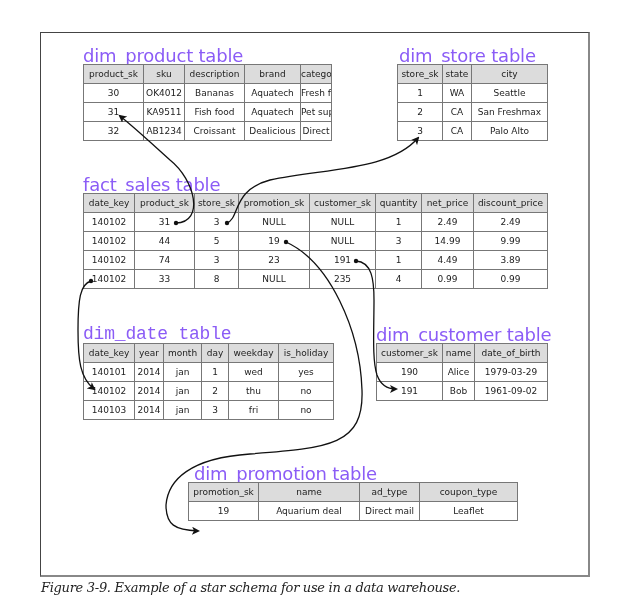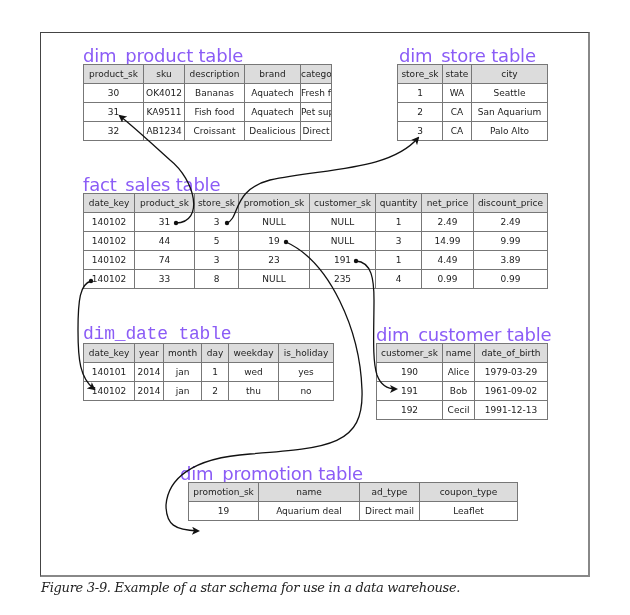--- a/index.html
+++ b/index.html
@@ -81,21 +81,21 @@
     </thead>
     <tbody>
       <tr>
         <td>1</td>
         <td>WA</td>
         <td>Seattle</td>
       </tr>
       <tr>
         <td>2</td>
         <td>CA</td>
-        <td>San Aquarium</td>
+        <td>San Freshmax</td>
       </tr>
       <tr>
         <td>3</td>
         <td>CA</td>
         <td>Palo Alto</td>
       </tr>
     </tbody>
   </table>
 
 <div class="tbl-title" style="left:83px;top:174px;">fact_sales table</div>
@@ -196,20 +196,28 @@
         <td>yes</td>
       </tr>
       <tr>
         <td>140102</td>
         <td>2014</td>
         <td>jan</td>
         <td>2</td>
         <td>thu</td>
         <td>no</td>
       </tr>
+      <tr>
+        <td>140103</td>
+        <td>2014</td>
+        <td>jan</td>
+        <td>3</td>
+        <td>fri</td>
+        <td>no</td>
+      </tr>
     </tbody>
   </table>
 
 <div class="tbl-title" style="left:376px;top:324px;">dim_customer table</div>
 <table class="t" id="dim_customer" style="left:376px;top:343px;width:171px;">
     <colgroup>
       <col style="width: 66px;">
       <col style="width: 32px;">
       <col style="width: 73px;">
     </colgroup>
@@ -224,29 +232,24 @@
       <tr>
         <td>190</td>
         <td>Alice</td>
         <td>1979-03-29</td>
       </tr>
       <tr>
         <td>191</td>
         <td>Bob</td>
         <td>1961-09-02</td>
       </tr>
-      <tr>
-        <td>192</td>
-        <td>Cecil</td>
-        <td>1991-12-13</td>
-      </tr>
-    </tbody>
-  </table>
-
-<div class="tbl-title" style="left:180px;top:463px;">dim_promotion table</div>
+    </tbody>
+  </table>
+
+<div class="tbl-title" style="left:194px;top:463px;">dim_promotion table</div>
 <table class="t" id="dim_promotion" style="left:188px;top:482px;width:329px;">
     <colgroup>
       <col style="width: 70px;">
       <col style="width: 101px;">
       <col style="width: 60px;">
       <col style="width: 98px;">
     </colgroup>
     <thead>
       <tr>
         <th>promotion_sk</th>

